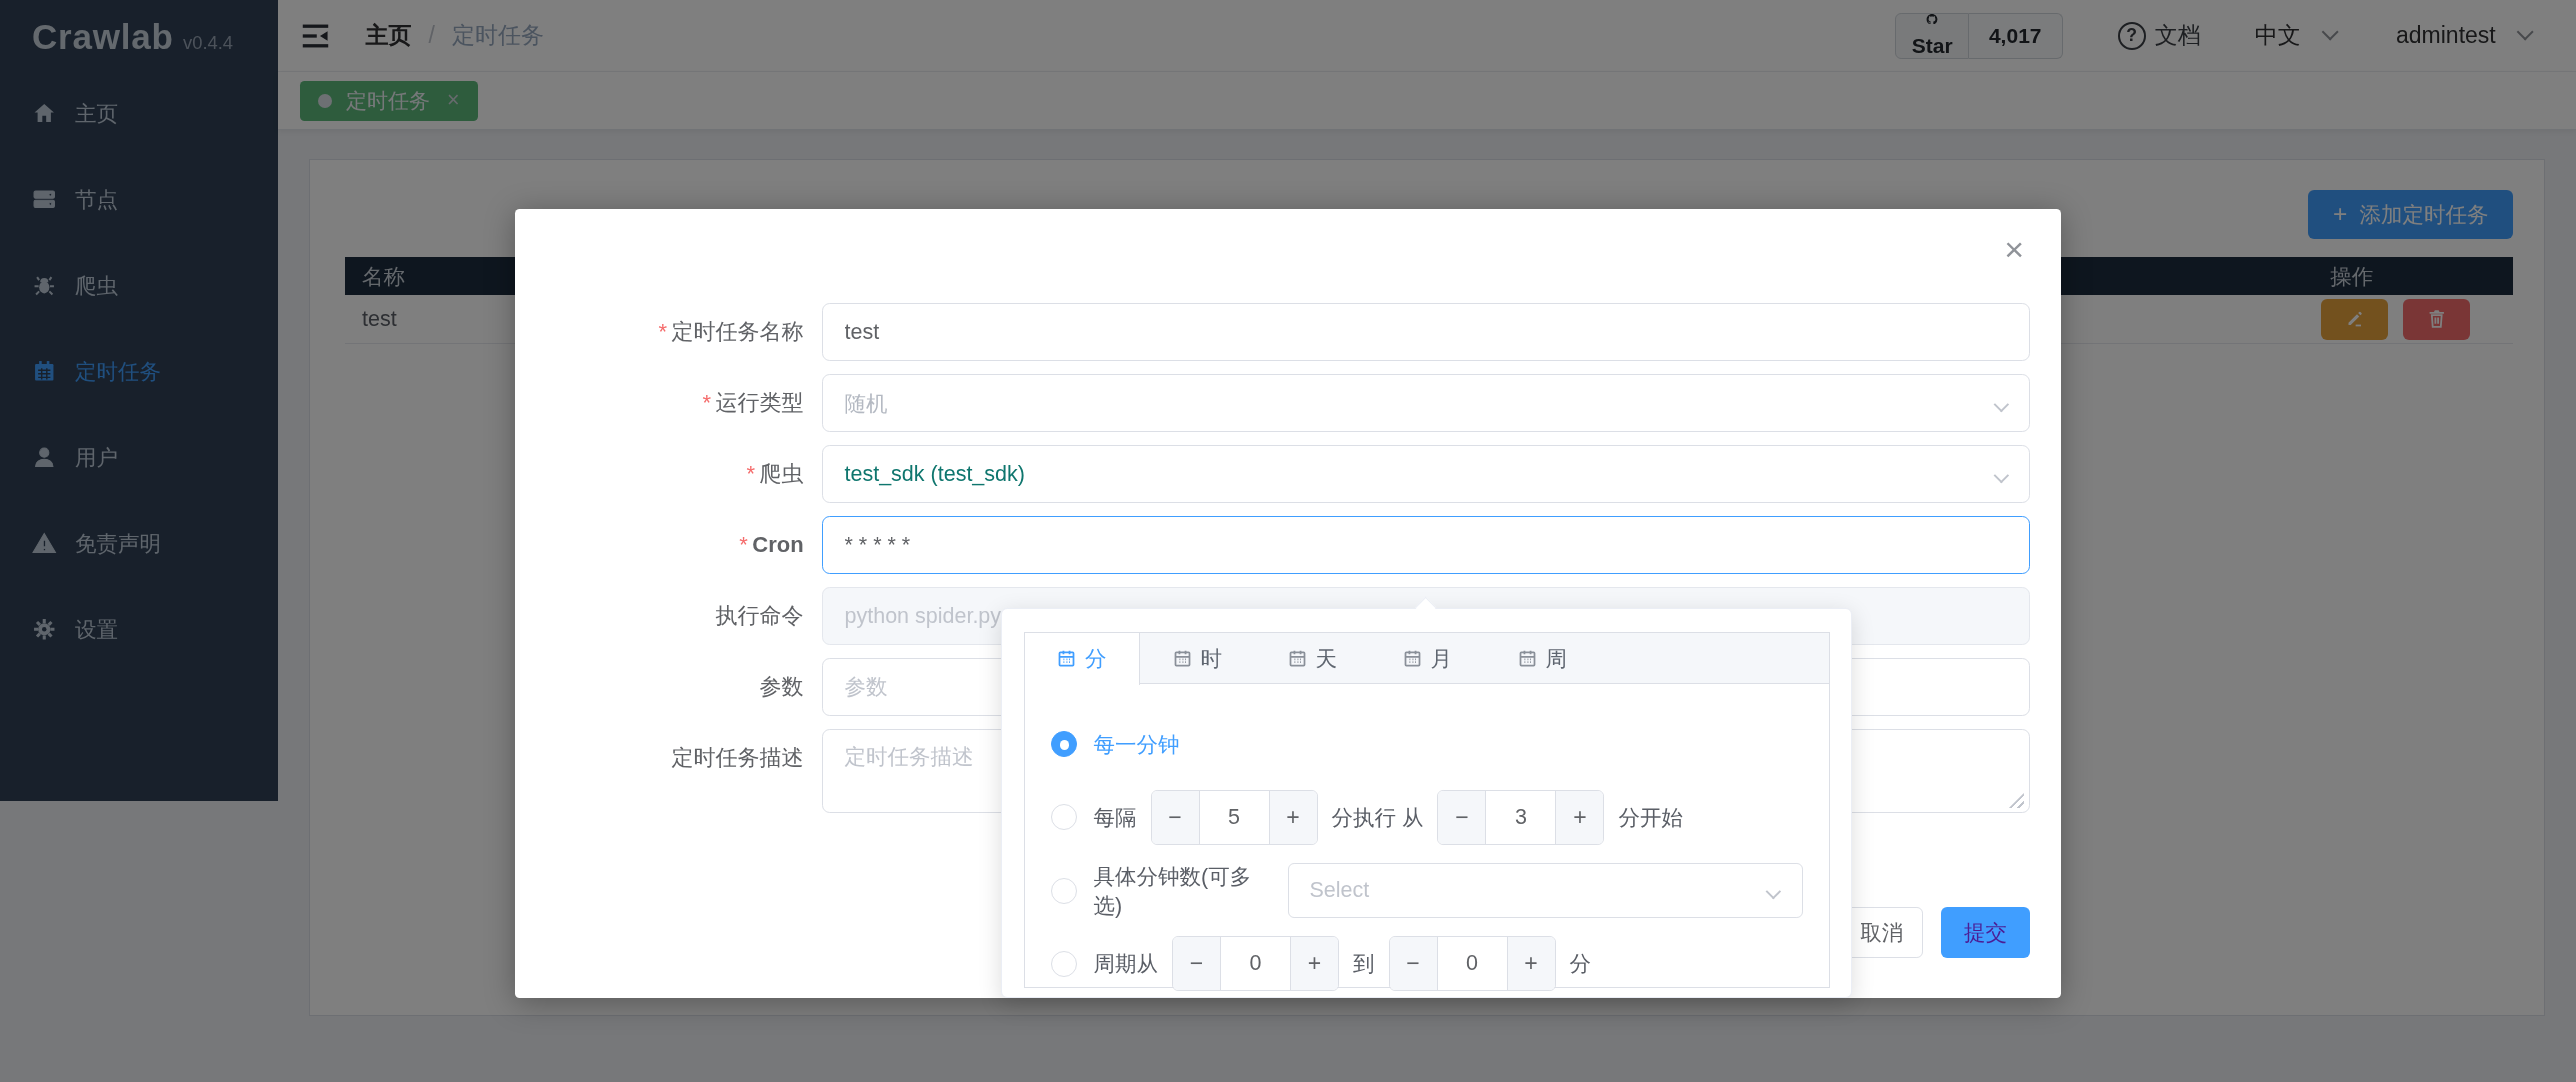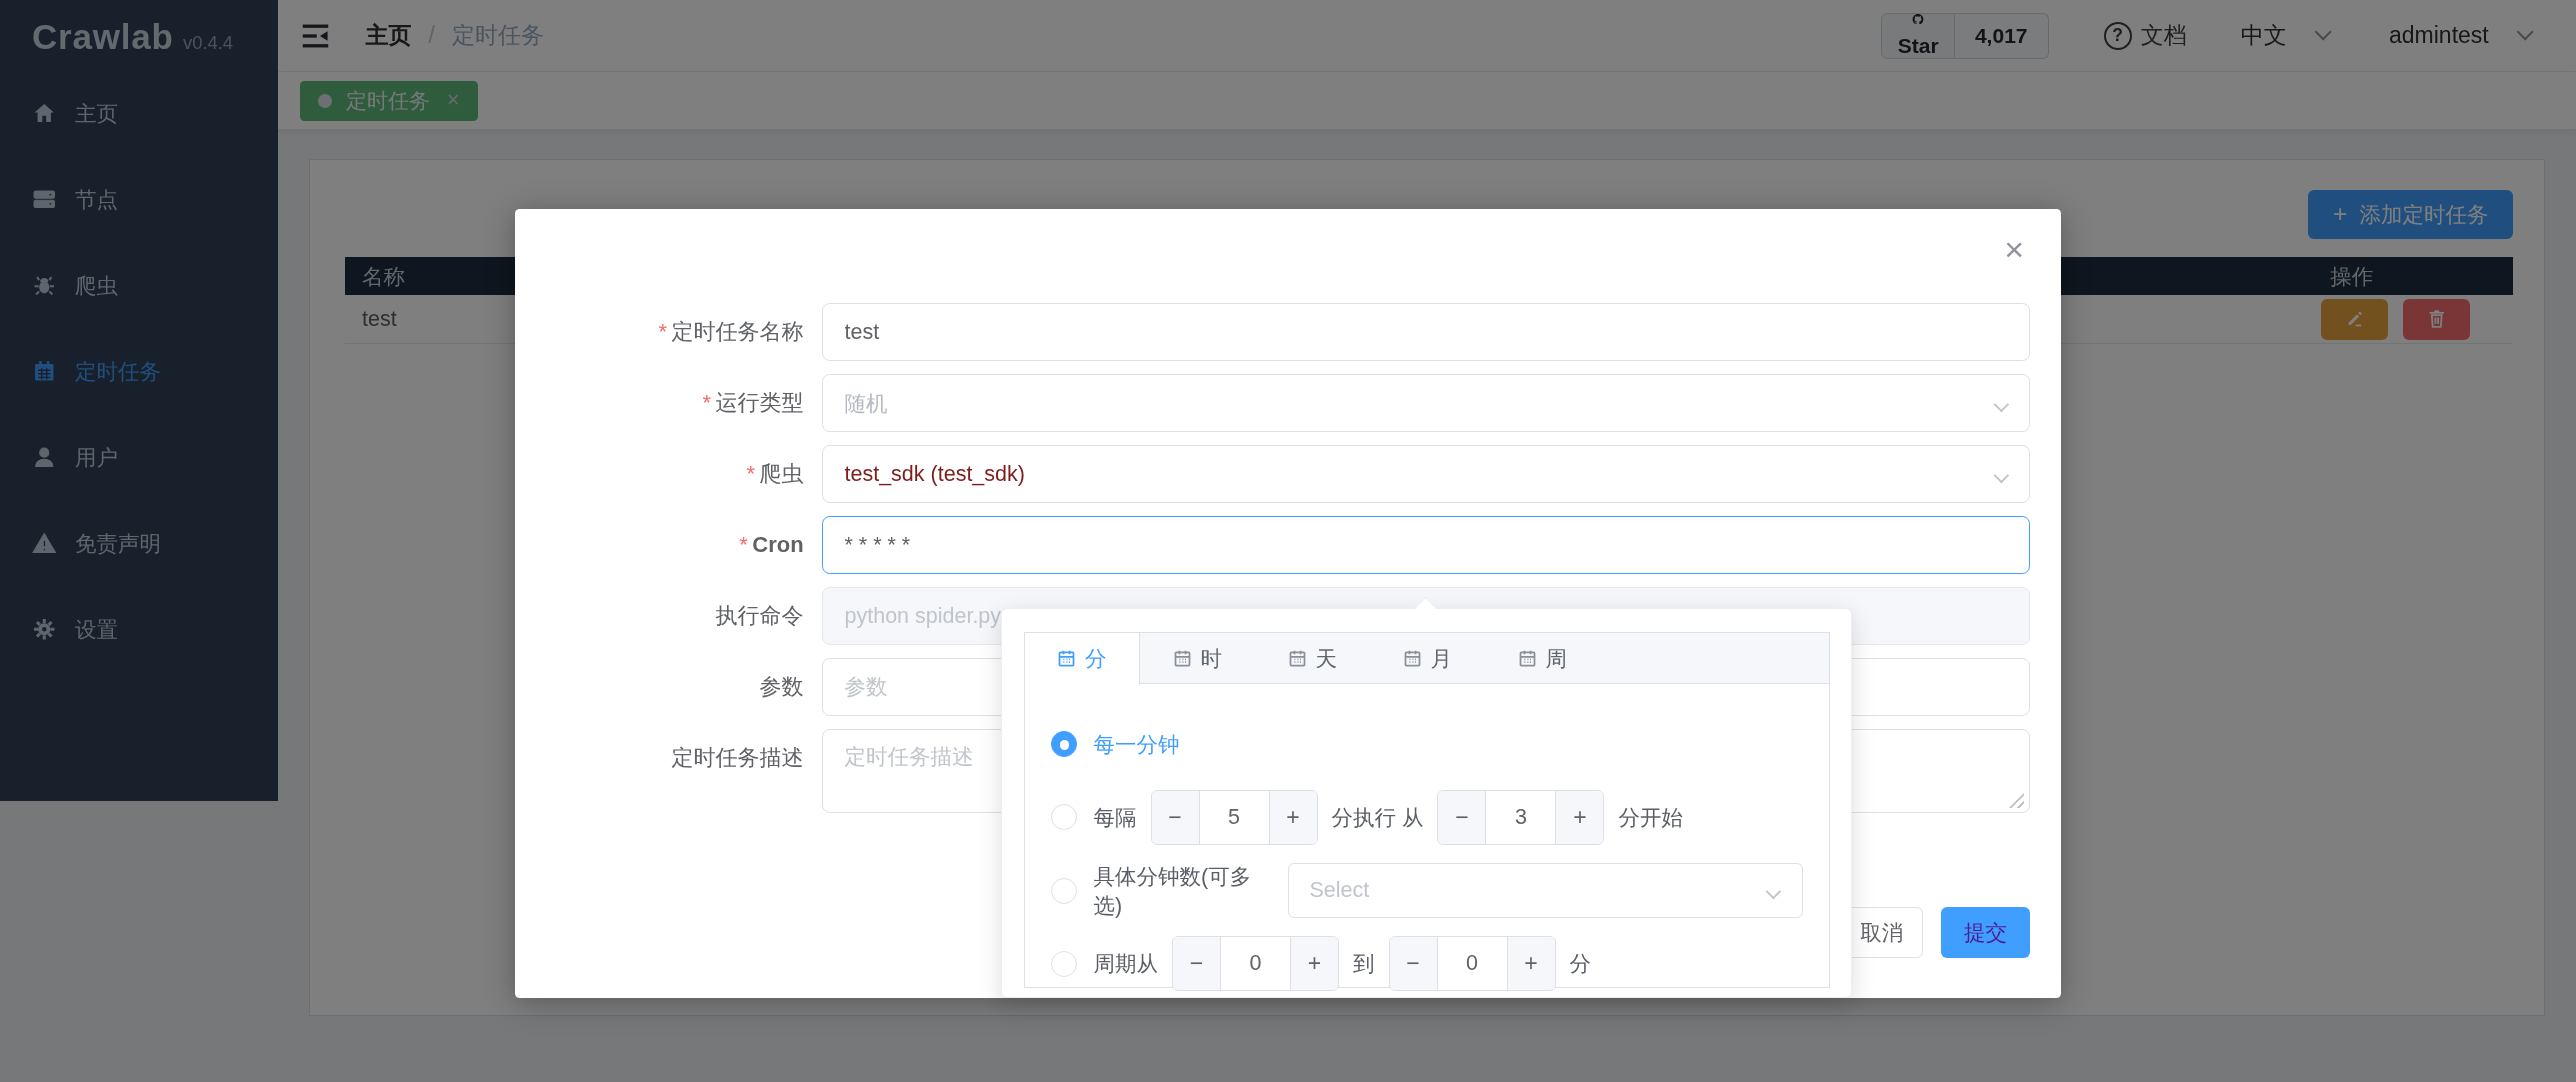--- a/index.html
+++ b/index.html
@@ -29,21 +29,21 @@
   .header-spacer { flex:1; }
   .gh-star { display:flex; align-items:stretch; height:46px; margin-right:55px; cursor:pointer; }
   .gh-left { display:flex; align-items:center; gap:9.2px; background:#f3f5f7; border:1.5px solid #cfd4da;
     border-radius:6.1px 0 0 6.1px; padding:0 15.3px; font-size:21px; font-weight:bold; color:#24292f;flex-direction:column; }
   .gh-left svg { width:28px; height:28px; fill:#24292f; }
   .gh-count { display:flex; align-items:center; background:#f6f8fa; border:1.5px solid #cfd4da; border-left:none;
     border-radius:0 6.1px 6.1px 0; padding:0 20px; font-size:21px; font-weight:bold; color:#24292f; }
   .hdr-docs { display:flex; align-items:center; gap:9.2px; font-size:23px; color:#3a3e44; margin-right:54px; cursor:pointer; }
   .q-circle { width:28px; height:28px; border:2.3px solid #3a3e44; border-radius:50%; display:flex; align-items:center;
     justify-content:center; font-size:17.6px; font-weight:bold; color:#3a3e44; }
-  .hdr-lang, .hdr-user { display:flex; align-items:center; gap:30px; font-size:23px; color:#303133; cursor:pointer; }
+  .hdr-lang, .hdr-user { display:flex; align-items:center; gap:23px; font-size:23px; color:#303133; cursor:pointer; }
   .hdr-lang { margin-right:60px; }
   .chev-down { width:12.3px; height:12.3px; border-right:2.3px solid #909399; border-bottom:2.3px solid #909399;
     transform:rotate(45deg); margin-top:-6.1px; }
 
   
   .tagbar { position:absolute; left:278px; top:72px; right:0; height:58px; background:#fff;
     border-bottom:1.5px solid #e2e6ec; box-shadow:0 2.3px 6.1px rgba(0,0,0,.07); display:flex; align-items:center; padding-left:21.5px; z-index:1; }
   .tag { height:40px; background:#5cb87a; border-radius:4.6px; display:inline-flex; align-items:center;
     padding:0 18.4px; gap:14px; cursor:pointer; }
   .tag-dot { width:14px; height:14px; border-radius:50%; background:#dbe1e6; }
@@ -84,21 +84,21 @@
     white-space:nowrap; }
   .req { color:#f56c6c; margin-right:4.6px; }
   .ctl { position:relative; margin-right:31px; flex:1; }
   .tb { width:100%; height:58px; border:1.5px solid #dcdfe6; border-radius:7.7px; font-size:21.5px; color:#606266;
     padding:0 21.5px; background:#fff; outline:none; font-family:inherit; }
   .tb::placeholder { color:#c0c4cc; opacity:1; }
   .tb.focused { border-color:#409eff; }
   .tb.disabled { background:#f5f7fa; border-color:#e4e7ed; }
   .fake-select { display:flex; align-items:center; height:58px; border:1.5px solid #dcdfe6; border-radius:7.7px;
     padding:0 21.5px; font-size:21.5px; cursor:pointer; }
-  .sel-val { color:#7f1d1d; }
+  .sel-val { color:#0f766e; }
   .sel-val.light { color:#b4b9c2; }
   .sel-chev { position:absolute; right:23px; top:24.5px; width:10.7px; height:10.7px; border-right:2.3px solid #c0c4cc;
     border-bottom:2.3px solid #c0c4cc; transform:rotate(45deg); }
   .ta { width:100%; height:84px; border:1.5px solid #dcdfe6; border-radius:7.7px; font-size:21.5px; color:#606266;
     padding:12.3px 21.5px; resize:none; outline:none; font-family:inherit; }
   .ta::placeholder { color:#c0c4cc; opacity:1; }
   .ta-grip { position:absolute; right:6.1px; bottom:7.7px; width:15.3px; height:15.3px;
     background:repeating-linear-gradient(135deg, transparent 0 3.8px, #c0c4cc 3.8px 6.1px);
     clip-path:polygon(100% 0, 100% 100%, 0 100%); cursor:nwse-resize; }
   .modal-footer { position:absolute; right:31px; bottom:40px; display:flex; gap:18.4px; }

